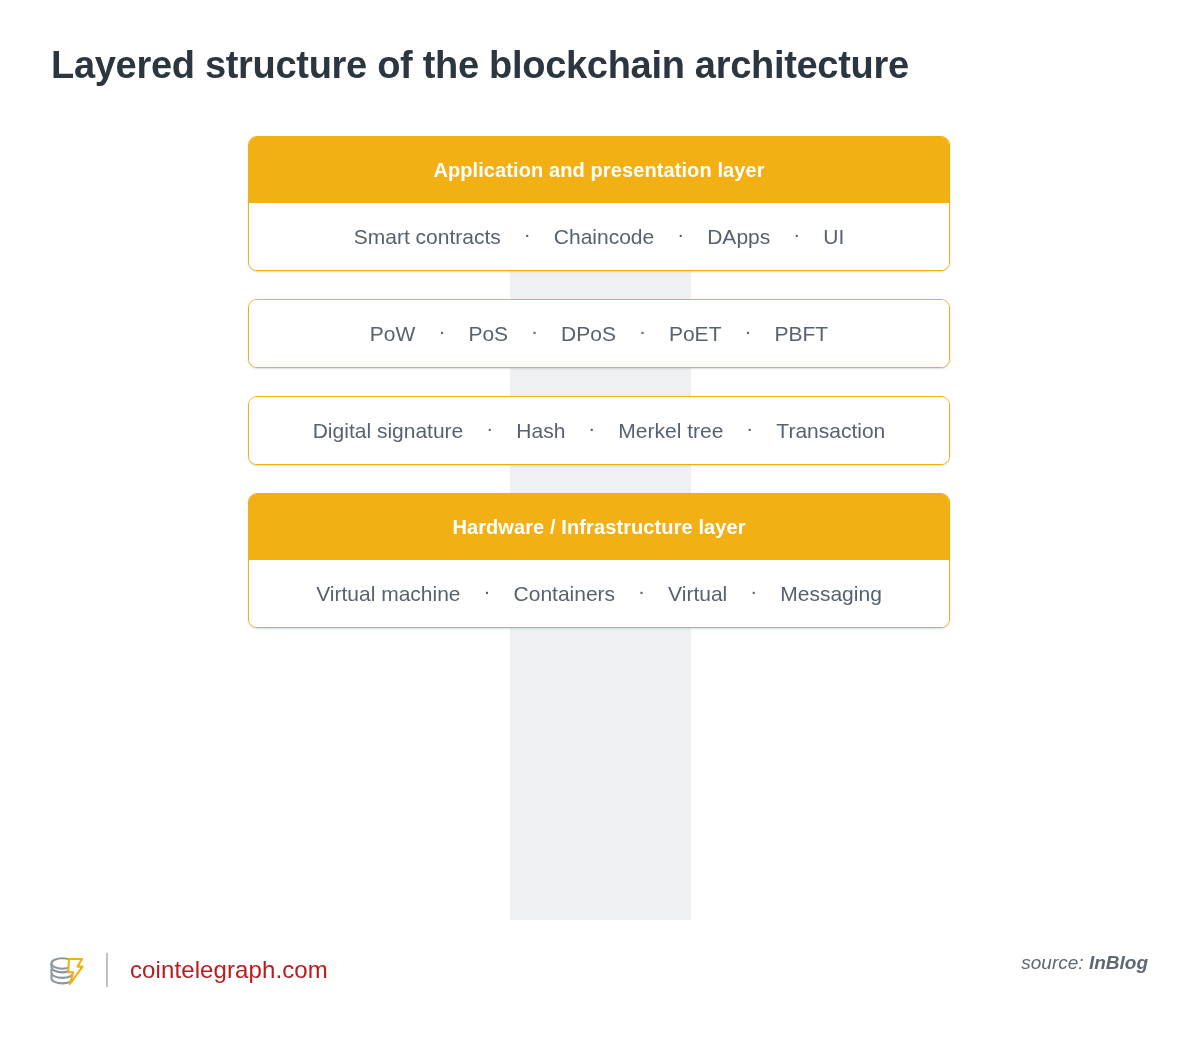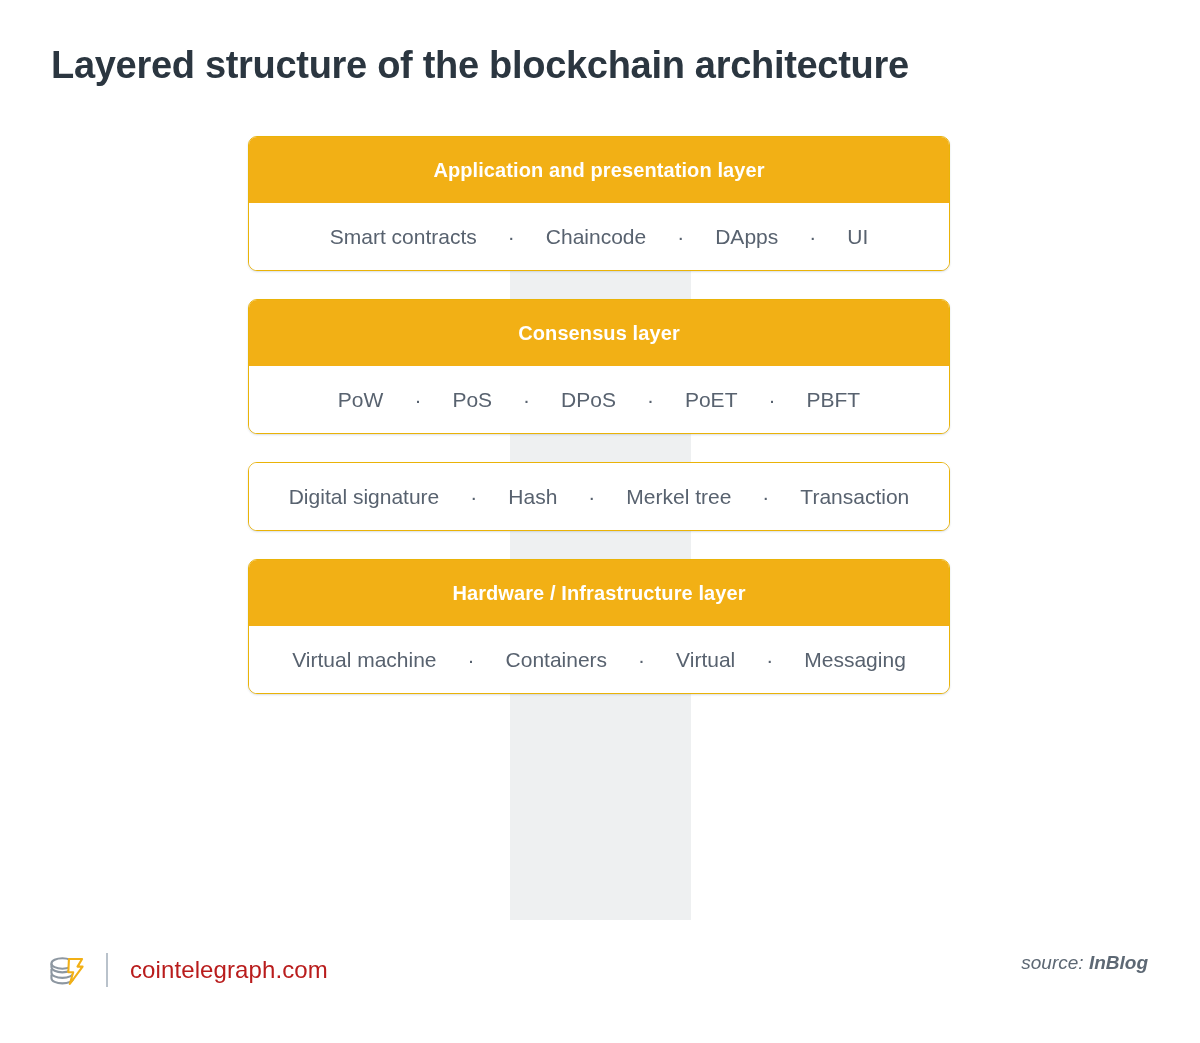--- a/index.html
+++ b/index.html
@@ -75,23 +75,23 @@
   .layer-body {
     height: 67px;
     display: flex;
     align-items: center;
     justify-content: center;
     background: #ffffff;
   }
 
   .layer-items {
     display: flex;
-    align-items: flex-end;
+    align-items: flex-start;
     justify-content: center;
-    gap: 16px;
+    gap: 8px;
     font-size: 21px;
     color: #58626f;
     white-space: nowrap;
   }
 
   .layer-item { padding: 0 2px; }
 
   .dot-sep {
     display: inline-block;
     padding: 0 13px;
@@ -163,21 +163,20 @@
             <span class="dot-sep">·</span>
             <span class="layer-item">Chaincode</span>
             <span class="dot-sep">·</span>
             <span class="layer-item">DApps</span>
             <span class="dot-sep">·</span>
             <span class="layer-item">UI</span>
           </div>
         </div>
       </div>
       <div class="layer-card">
-        <div class="layer-header">Consensus layer</div>
         <div class="layer-body">
           <div class="layer-items">
             <span class="layer-item">PoW</span>
             <span class="dot-sep">·</span>
             <span class="layer-item">PoS</span>
             <span class="dot-sep">·</span>
             <span class="layer-item">DPoS</span>
             <span class="dot-sep">·</span>
             <span class="layer-item">PoET</span>
             <span class="dot-sep">·</span>

